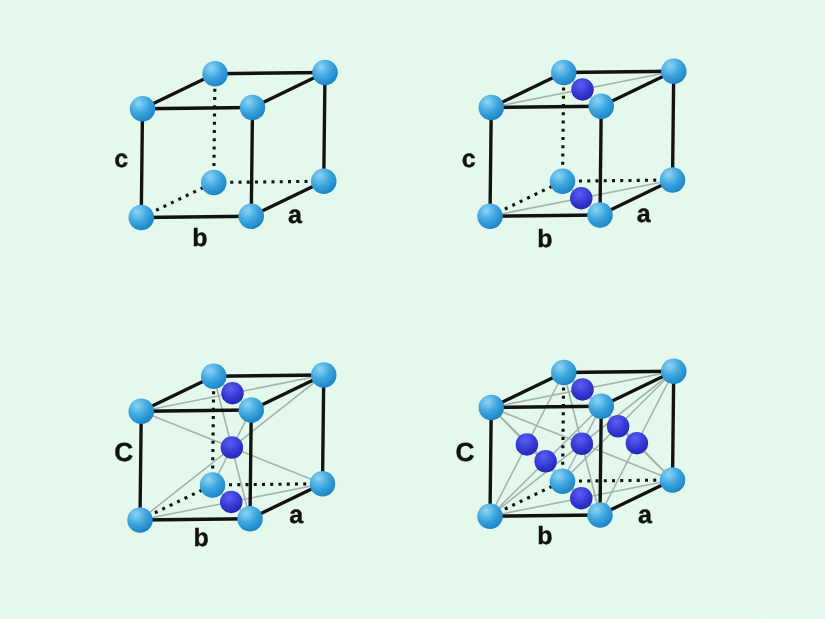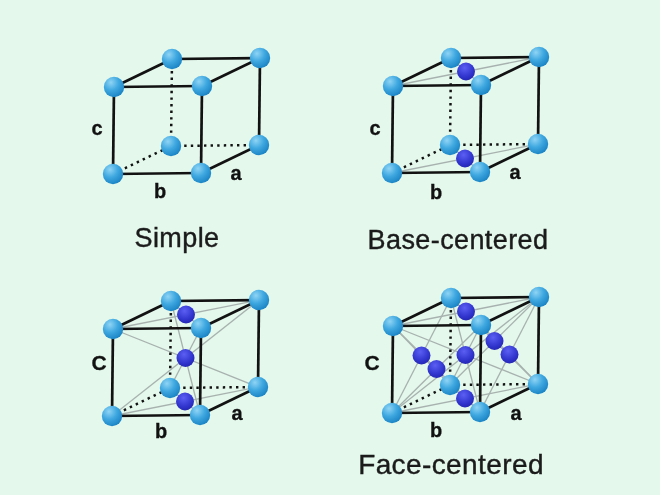--- a/index.html
+++ b/index.html
@@ -176,23 +176,20 @@
         <circle cx="466" cy="311.5" r="9" fill="url(#gradCenter)"></circle>
         <circle cx="494.5" cy="341" r="9" fill="url(#gradCenter)"></circle>
         <circle cx="509.5" cy="354.5" r="9" fill="url(#gradCenter)"></circle>
         <circle cx="421.5" cy="355.5" r="9" fill="url(#gradCenter)"></circle>
         <circle cx="436.5" cy="369" r="9" fill="url(#gradCenter)"></circle>
         <circle cx="465.5" cy="355" r="9" fill="url(#gradCenter)"></circle>
         <circle cx="465" cy="398.5" r="9" fill="url(#gradCenter)"></circle>
       </g>
     </svg>
 
-  <div class="title t-simple">Simple</div>
-  <div class="title t-base">Base-centered</div>
-  <div class="title t-face">Face-centered</div>
 
   <span class="axis ax-s-c">c</span>
   <span class="axis ax-s-b">b</span>
   <span class="axis ax-s-a">a</span>
 
   <span class="axis ax-b-c">c</span>
   <span class="axis ax-b-b">b</span>
   <span class="axis ax-b-a">a</span>
 
   <span class="axis ax-y-c">C</span>

